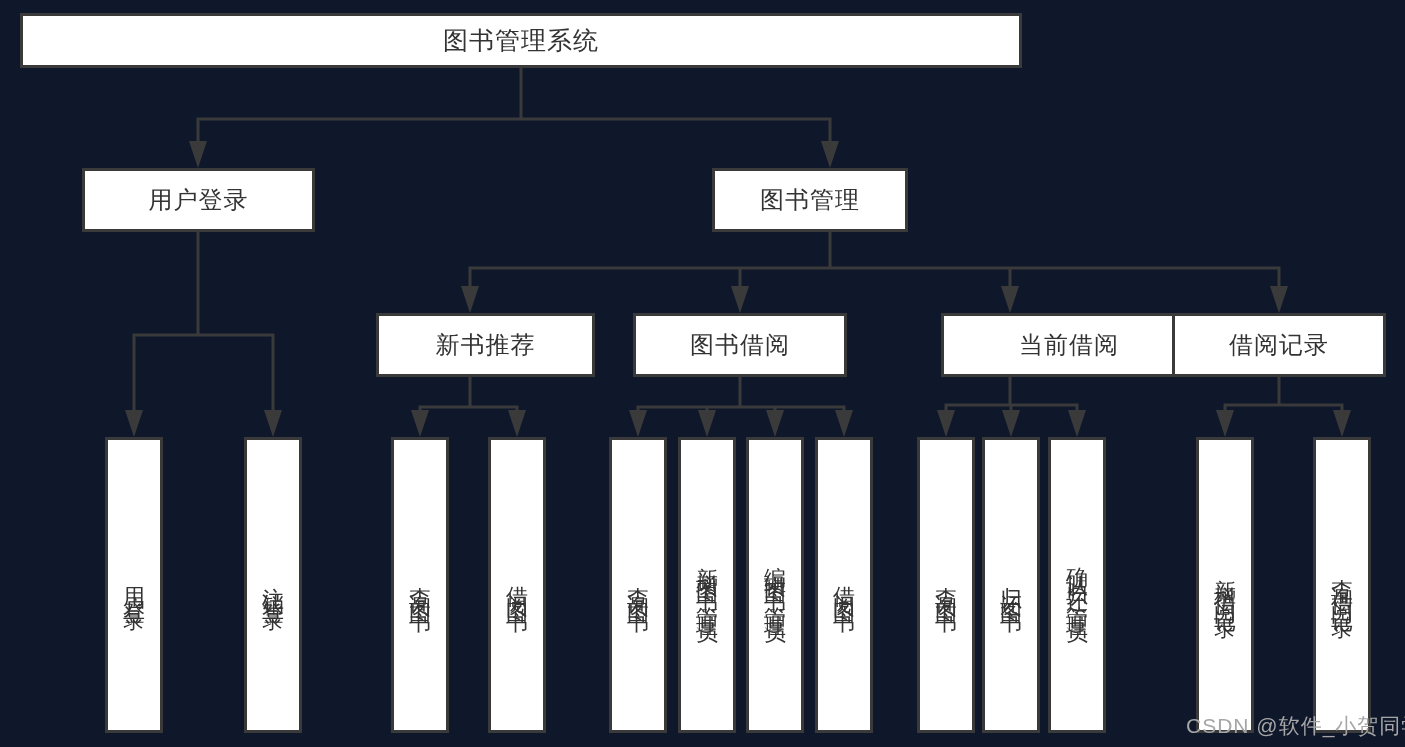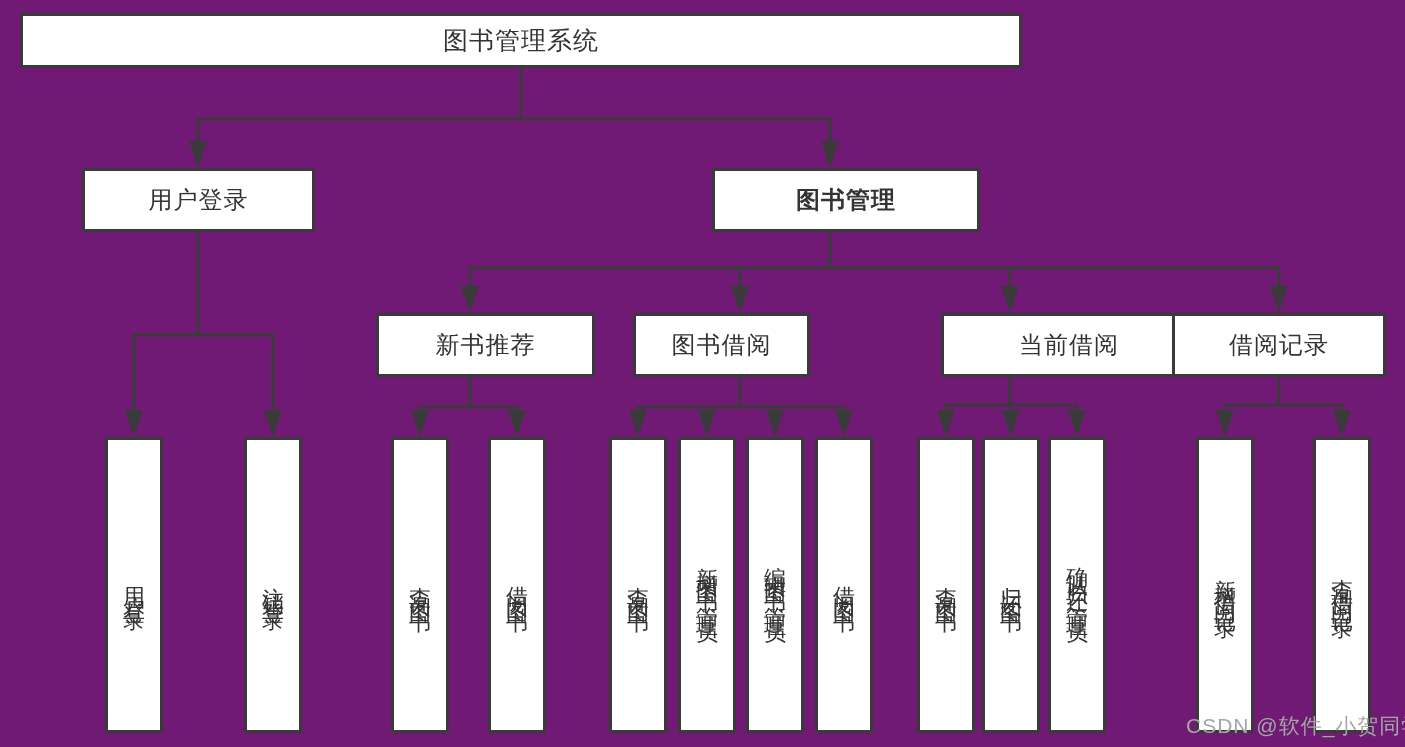--- a/index.html
+++ b/index.html
@@ -1,17 +1,17 @@
 <!DOCTYPE html>
 <html><head>
 <meta charset="utf-8">
 <style>
   html,body { margin:0; padding:0; background:#ffffff; }
   .stage {
-    position:relative; width:1405px; height:747px; background:#701a75;
+    position:relative; width:1405px; height:747px; background:#0f172a;
     font-family:"Liberation Sans","DejaVu Sans",sans-serif; color:#333333;
     overflow:hidden;
   }
   .connectors { position:absolute; left:0; top:0; width:1405px; height:747px; z-index:1; }
   .node {
     position:absolute; box-sizing:border-box; background:#ffffff;
     border:3px solid #3a3a3a; display:flex; align-items:center; justify-content:center;
     z-index:2;
   }
   .h-label { font-size:24px; letter-spacing:1px; white-space:nowrap; }
@@ -76,28 +76,28 @@
     </g>
   </svg>
 
   <div class="node root" style="left:20px; top:13px; width:1002px; height:55px;">
     <span class="h-label">图书管理系统</span>
   </div>
 
   <div class="node" style="left:82px; top:168px; width:233px; height:64px;">
     <span class="h-label">用户登录</span>
   </div>
-  <div class="node" style="left:712px; top:168px; width:268px; height:64px;font-weight:bold;">
+  <div class="node" style="left:712px; top:168px; width:196px; height:64px;">
     <span class="h-label">图书管理</span>
   </div>
 
   <div class="node" style="left:360px; top:313px; width:219px; height:64px;margin-left:16px;">
     <span class="h-label">新书推荐</span>
   </div>
-  <div class="node" style="left:633px; top:313px; width:177px; height:64px;text-align:right;">
+  <div class="node" style="left:633px; top:313px; width:214px; height:64px;text-align:right;">
     <span class="h-label">图书借阅</span>
   </div>
   <div class="node" style="left:941px; top:313px; width:256px; height:64px;">
     <span class="h-label">当前借阅</span>
   </div>
   <div class="node" style="left:1172px; top:313px; width:214px; height:64px;">
     <span class="h-label">借阅记录</span>
   </div>
 
   <div class="node leaf" style="left:105px;">

